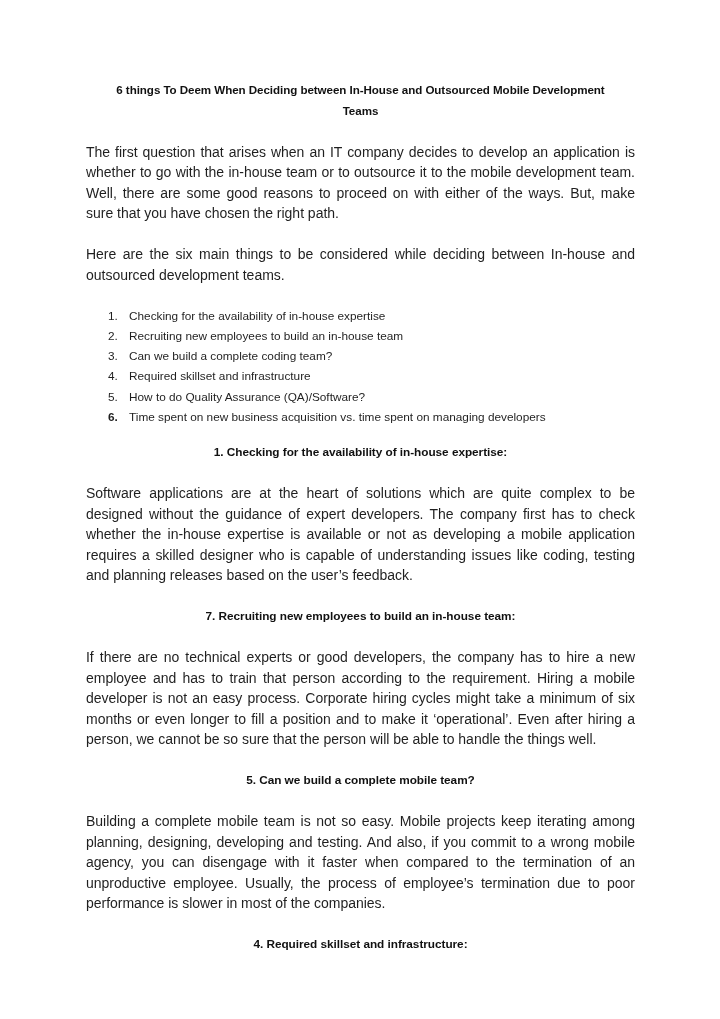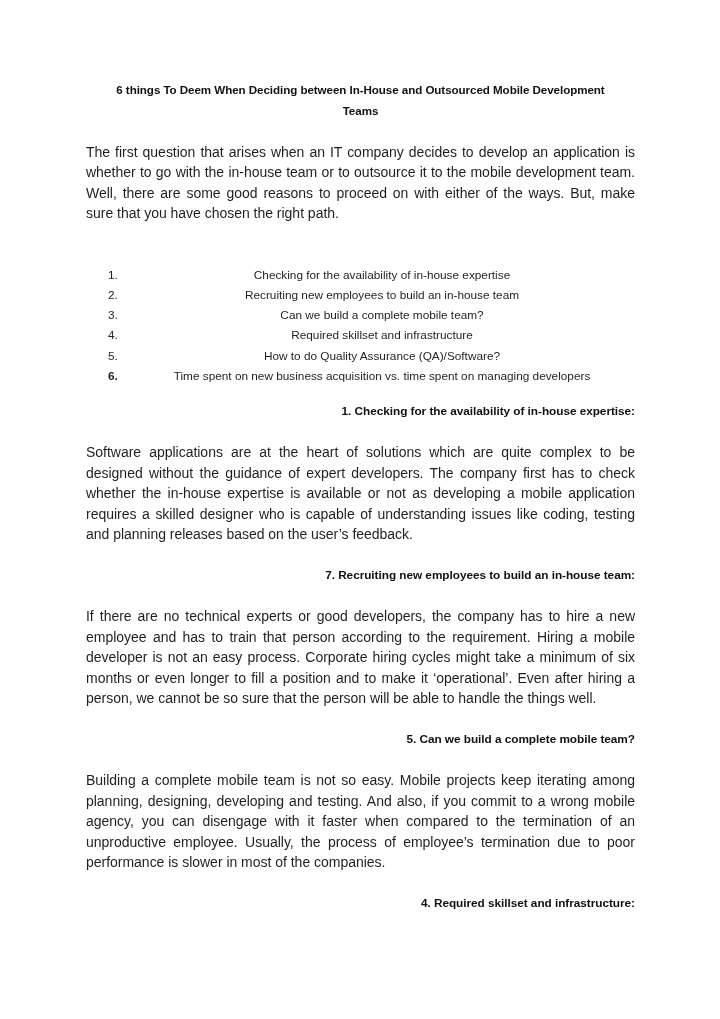--- a/index.html
+++ b/index.html
@@ -49,21 +49,21 @@
   .para.last-natural {
     text-align: justify;
   }
   .spacer-lg { height: 20.5px; }
   .spacer-md { height: 15px; }
   .heading {
     font-size: 11.8px;
     font-weight: bold;
     line-height: 20.5px;
     margin: 0;
-    text-align: right;
+    text-align: center;
     color: #111111;
     letter-spacing: -0.04px;
   }
   ol.items {
     list-style: none;
     margin: 0;
     padding: 0;
   }
   ol.items li {
     font-size: 11.8px;
@@ -72,55 +72,56 @@
     display: flex;
     align-items: flex-start;
     padding-left: 22px;
   }
   ol.items li .num {
     width: 21px;
     flex: 0 0 21px;
     text-align: left;
   }
   ol.items li .num.bold { font-weight: bold; }
-  ol.items li .txt { flex: 1 1 auto; text-align: center; }
+  ol.items li .txt { flex: 1 1 auto; }
 </style>
 </head>
 <body>
 
 <div class="page">
   <div class="content">
 
     <div class="doc-title">
       <span>6 things To Deem When Deciding between In-House and Outsourced Mobile Development</span>
       <br>
       <span>Teams</span>
     </div>
 
     <div class="spacer-lg"></div>
 
     <p class="para">The first question that arises when an IT company decides to develop an application is whether to go with the in-house team or to outsource it to the mobile development team. Well, there are some good reasons to proceed on with either of the ways. But, make sure that you have chosen the right path.</p>
 
     <div class="spacer-lg"></div>
 
+    <p class="para">Here are the six main things to be considered while deciding between In-house and outsourced development teams.</p>
 
     <div class="spacer-lg"></div>
 
     <ol class="items">
       <li>
         <span class="num">1.</span>
         <span class="txt">Checking for the availability of in-house expertise</span>
       </li>
       <li>
         <span class="num">2.</span>
         <span class="txt">Recruiting new employees to build an in-house team</span>
       </li>
       <li>
         <span class="num">3.</span>
-        <span class="txt">Can we build a complete mobile team?</span>
+        <span class="txt">Can we build a complete coding team?</span>
       </li>
       <li>
         <span class="num">4.</span>
         <span class="txt">Required skillset and infrastructure</span>
       </li>
       <li>
         <span class="num">5.</span>
         <span class="txt">How to do Quality Assurance (QA)/Software?</span>
       </li>
       <li>

